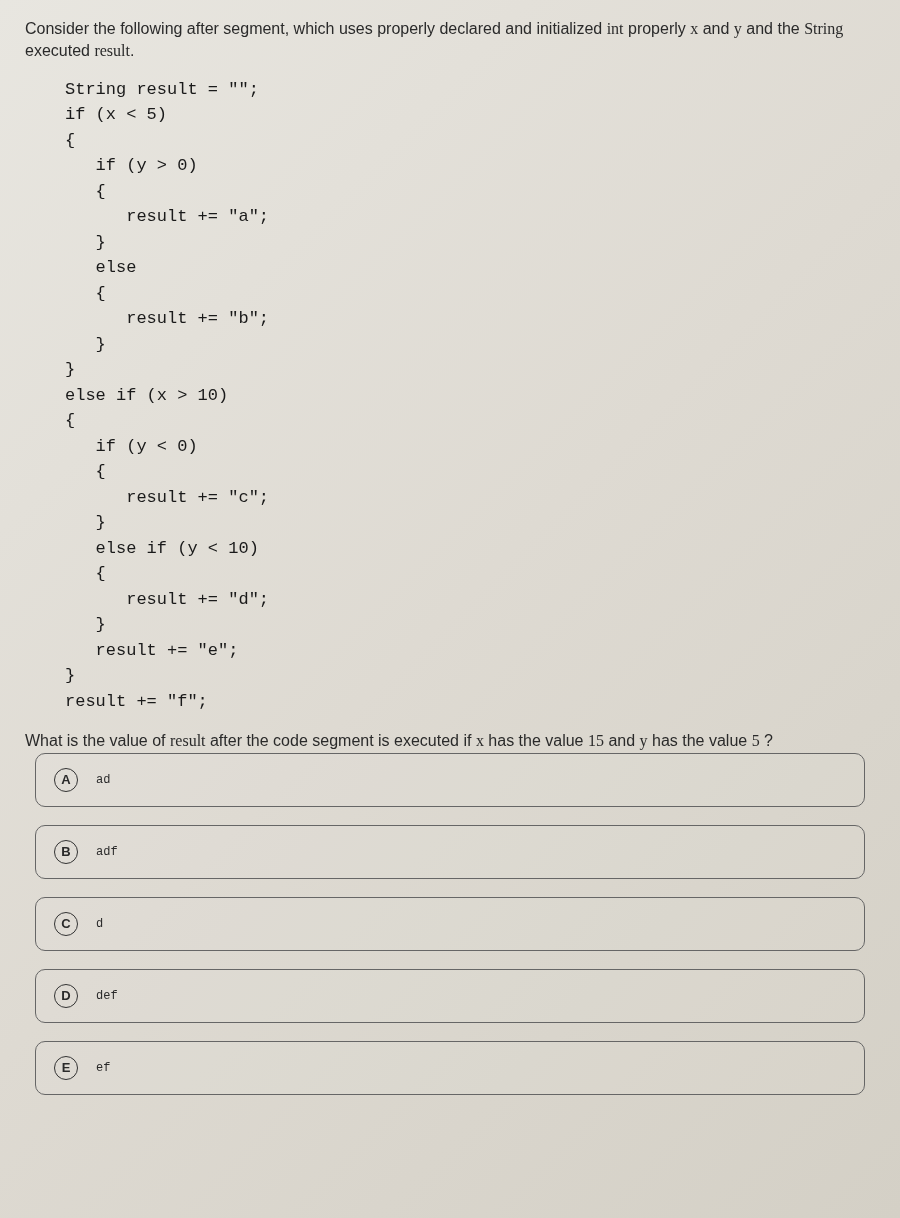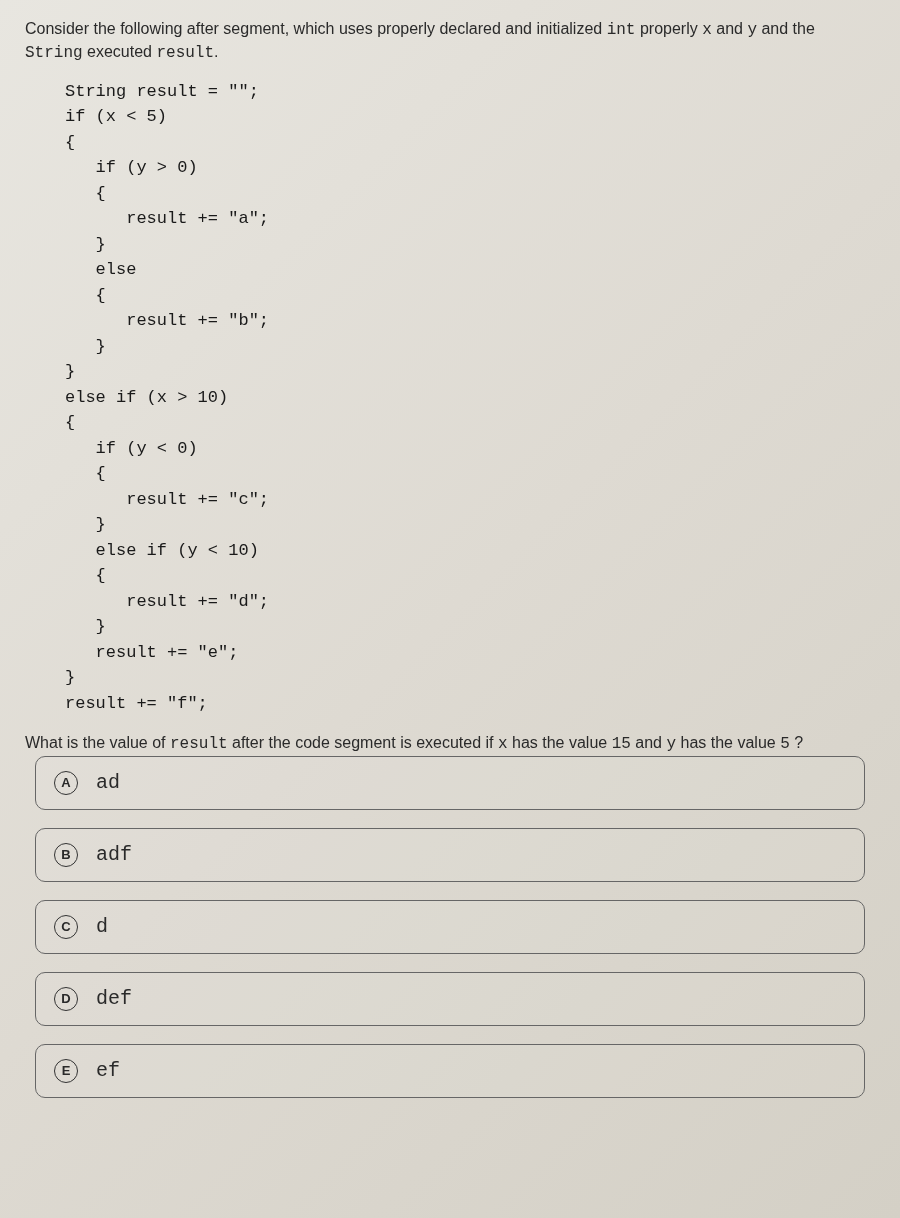--- a/index.html
+++ b/index.html
@@ -24,21 +24,21 @@
     white-space: pre;
     margin-left: 40px;
     margin-bottom: 16px;
     color: #1a1a1a;
   }
   .question-text {
     font-size: 16px;
     line-height: 1.4;
   }
   .mono {
-    font-family: Liberation Mono, monospace;
+    font-family: Liberation Serif, serif;
   }
   .options {
     display: flex;
     flex-direction: column;
     gap: 18px;
     padding: 0 10px;
   }
   .option {
     border: 1.5px solid #666;
     border-radius: 10px;
@@ -56,21 +56,21 @@
     border-radius: 50%;
     display: flex;
     align-items: center;
     justify-content: center;
     font-size: 13px;
     font-weight: bold;
     flex-shrink: 0;
   }
   .option-text {
     font-family: 'Courier New', Courier, monospace;
-    font-size: 20px;
+    font-size: 12px;
   }
 </style>
 </head>
 <body>
 
 <div class="prompt-text">
   <span>Consider the following after segment, which uses properly declared and initialized </span><span class="mono">int</span><span> properly </span><span class="mono">x</span><span> and </span><span class="mono">y</span><span> and the </span><span class="mono">String</span><span> executed </span><span class="mono">result</span><span>.</span>
 </div>
 
 <div class="code-block">String result = "";

